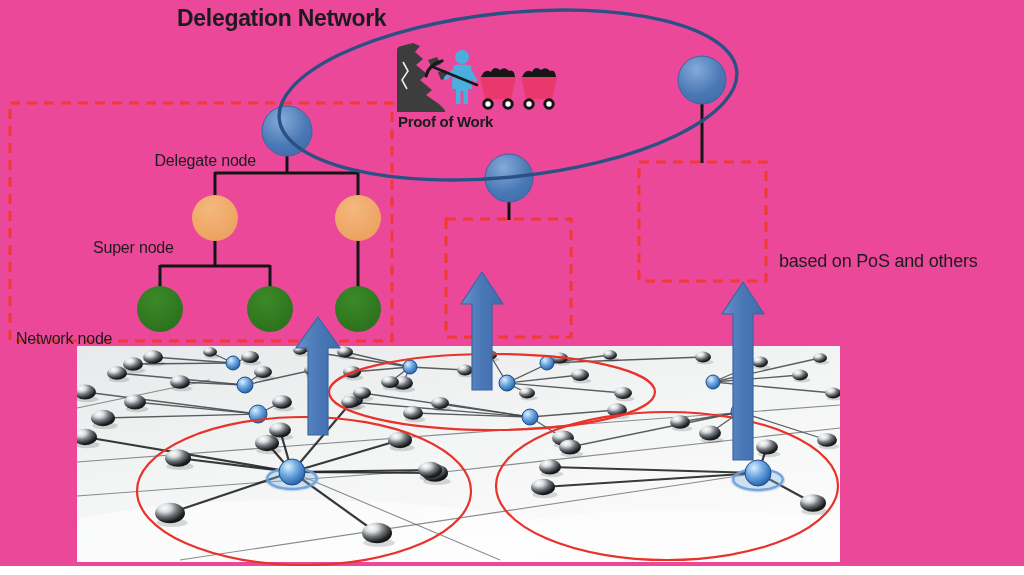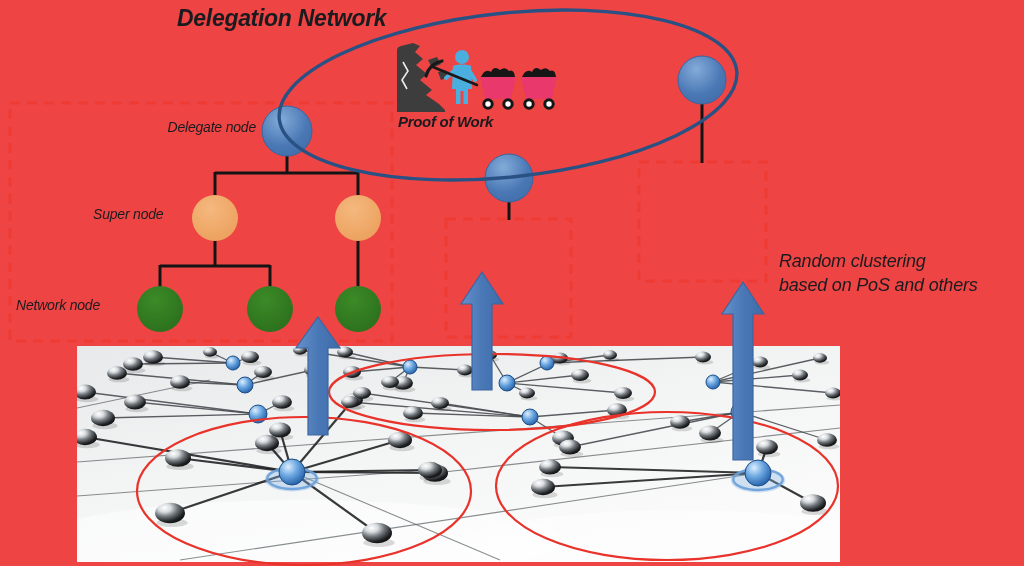--- a/index.html
+++ b/index.html
@@ -3,28 +3,28 @@
 <meta charset="utf-8">
 <style>
   :root{
     --ink:#1b1b1f;
     --red:#ee3b33;
     --ringred:#e8322a;
     --navy:#2a5183;
   }
   html,body{margin:0;padding:0;background:#fff;}
   .stage{
-    position:relative;width:1024px;height:566px;background:#ef4444;overflow:hidden;
-    font-family:"Liberation Sans","DejaVu Sans",sans-serif;color:var(--ink);font-style:italic;
+    position:relative;width:1024px;height:566px;background:#ec4899;overflow:hidden;
+    font-family:"Liberation Sans","DejaVu Sans",sans-serif;color:var(--ink);
   }
   .scene{position:absolute;left:0;top:0;width:1024px;height:575px;}
   .txt{position:absolute;white-space:nowrap;color:var(--ink);}
   .title{left:177px;top:5px;font-size:23px;font-weight:700;letter-spacing:-0.3px;}
   .pow{left:398px;top:113px;width:180px;text-align:left;font-size:15px;font-weight:700;letter-spacing:-0.3px;}
-  .lbl{font-size:14px;letter-spacing:-0.2px;}
+  .lbl{font-size:16px;letter-spacing:-0.2px;margin-top:33px;}
   .lbl-delegate{left:118px;top:119px;width:138px;text-align:right;}
   .lbl-super{left:93px;top:206px;}
   .lbl-honest{left:16px;top:297px;}
   .annot{left:779px;top:249px;font-size:18px;line-height:24px;letter-spacing:-0.2px;}
   .annot span{display:block;}
 </style>
 </head>
 <body>
 
 <div class="stage">
@@ -327,16 +327,15 @@
       <path d="M743,282 L764,314 L753,314 L753,460 L733,460 L733,314 L722,314 Z"></path>
     </g>
   </svg>
 
   <div class="txt title">Delegation Network</div>
   <div class="txt pow">Proof of Work</div>
   <div class="txt lbl lbl-delegate">Delegate node</div>
   <div class="txt lbl lbl-super">Super node</div>
   <div class="txt lbl lbl-honest">Network node</div>
   <div class="txt annot">
-    <span>Random clustering</span>
     <span>based on PoS and others</span>
   </div>
 </div>
 
 </body></html>

